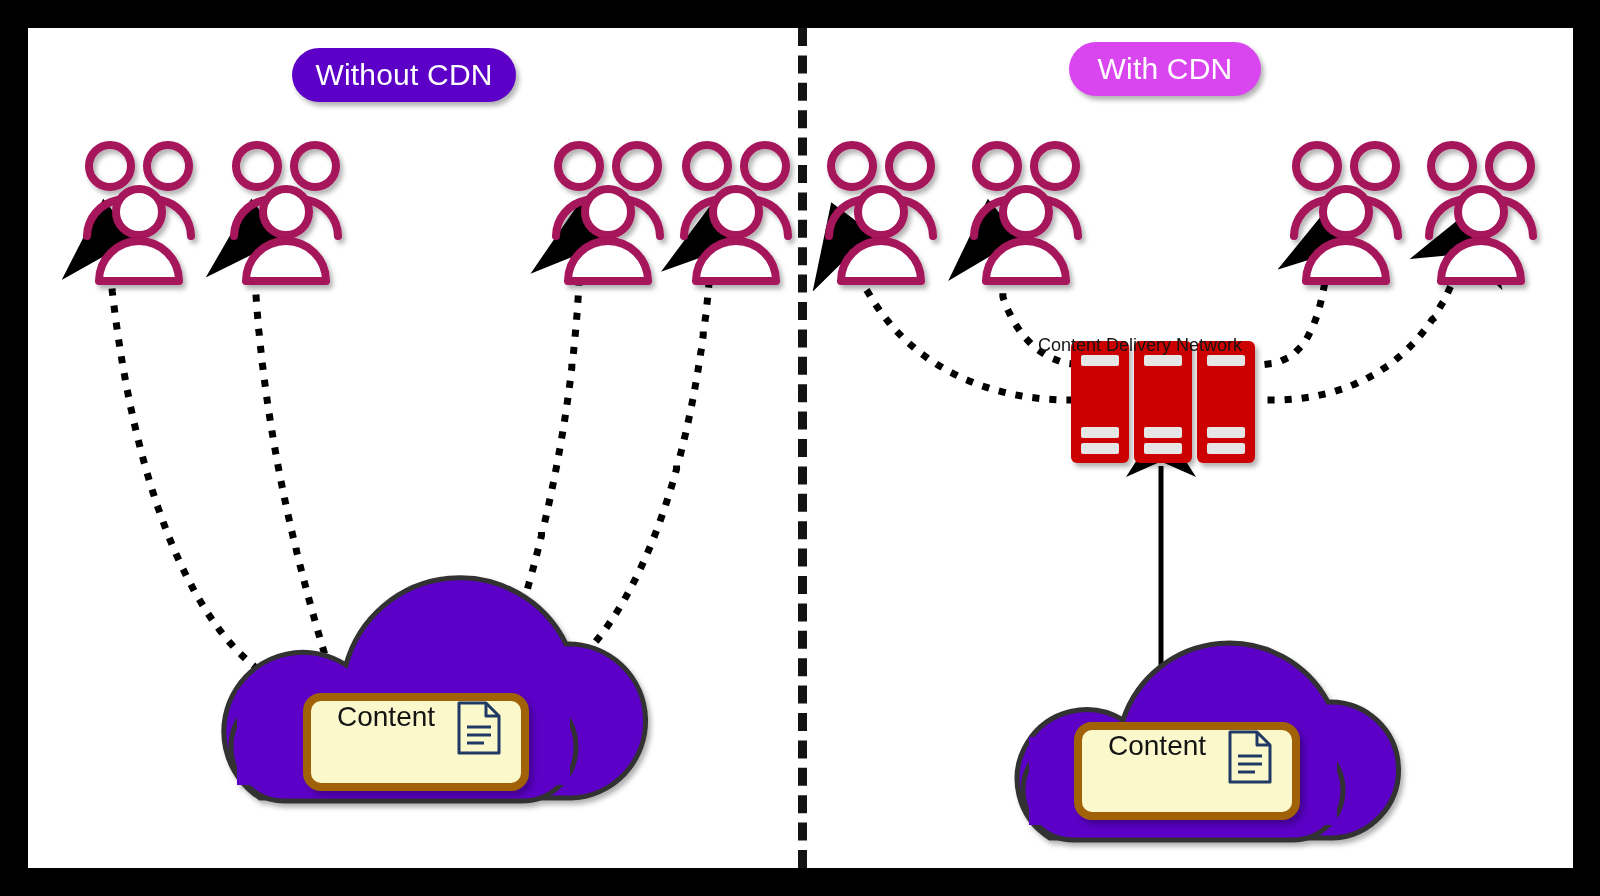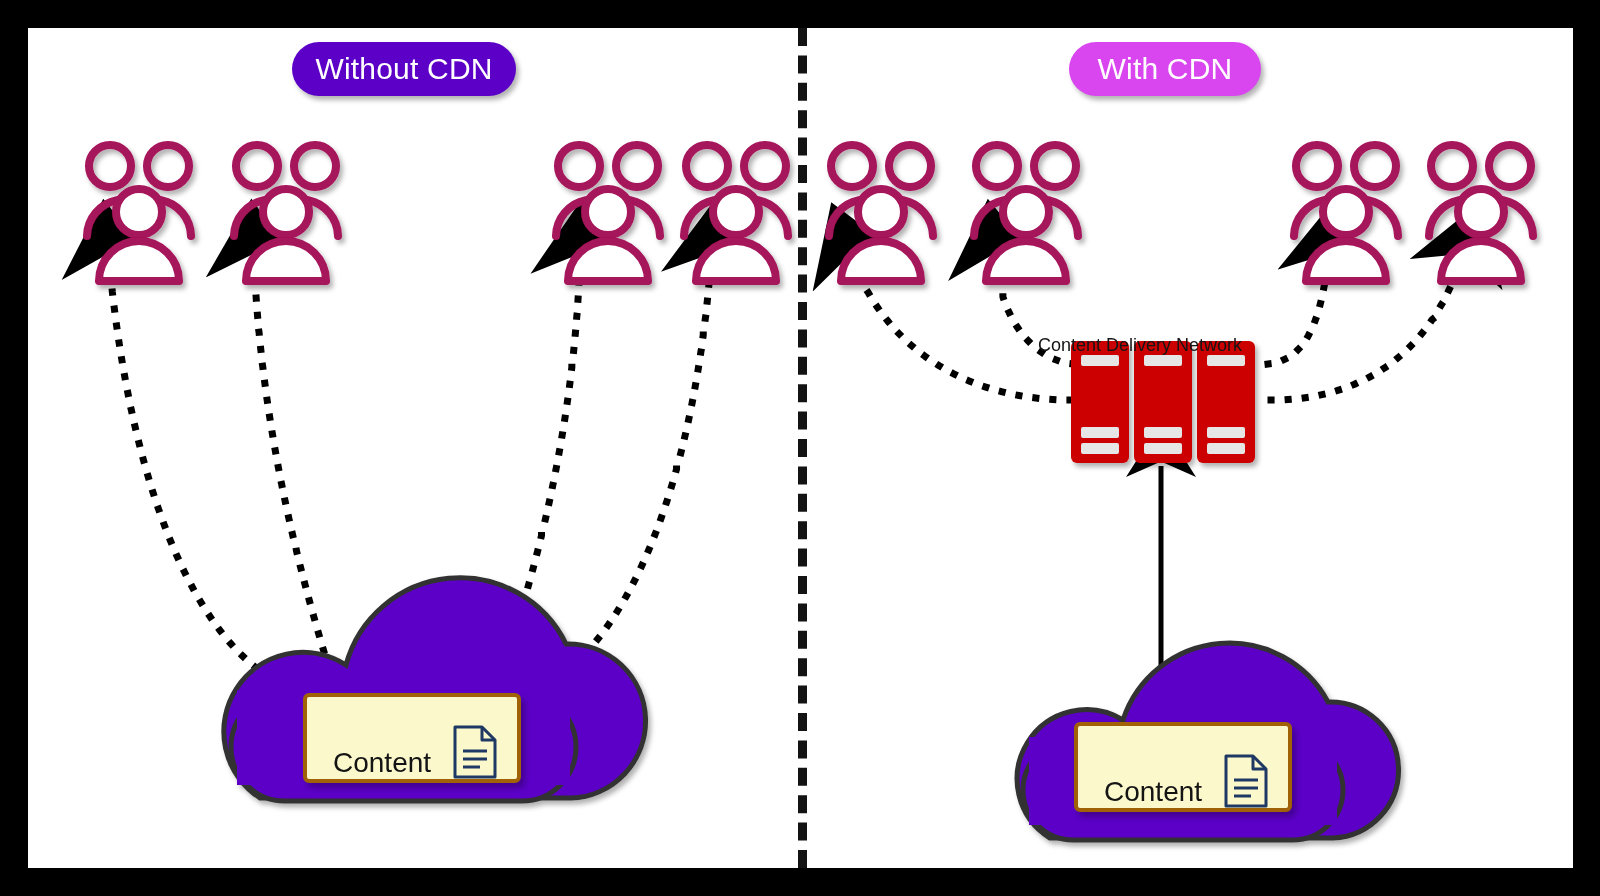--- a/index.html
+++ b/index.html
@@ -21,21 +21,21 @@
     display:flex;align-items:center;justify-content:center;
     color:#fff;
     font-size:30px;
     letter-spacing:.2px;
     border-radius:999px;
     box-shadow:3px 4px 5px rgba(0,0,0,.30);
     white-space:nowrap;
     user-select:none;
   }
   #badge-without{
-    left:264px;top:14px;width:224px;height:54px;
+    left:264px;top:20px;width:224px;height:54px;
     background:#5C00C8;
   }
   #badge-with{
     left:1041px;top:14px;width:192px;height:54px;
     background:#d946ef;
   }
 
   
   #divider{
     position:absolute;left:770px;top:0px;width:0;height:840px;
@@ -48,23 +48,23 @@
   
   #cdn-caption{
     position:absolute;left:1010px;top:307px;
     font-size:18px;color:#141414;white-space:nowrap;
   }
 
   
   .content-box{
     position:absolute;
     background:#FBF8CC;
-    border:4px solid #a16207;
-    border-radius:6px;
-    display:flex;align-items:flex-end;
+    border:8px solid #a16207;
+    border-radius:18px;
+    display:flex;align-items:flex-start;
     box-shadow:4px 5px 6px rgba(0,0,0,.28);
   }
   .content-box .clabel{
     font-size:28px;color:#141414;margin-left:26px;
   }
   .content-box .cdoc{margin-left:auto;margin-right:20px;display:block;}
   #content-left{left:275px;top:665px;width:210px;height:82px;}
   #content-right{left:1046px;top:694px;width:210px;height:82px;}
 </style>
 </head>

